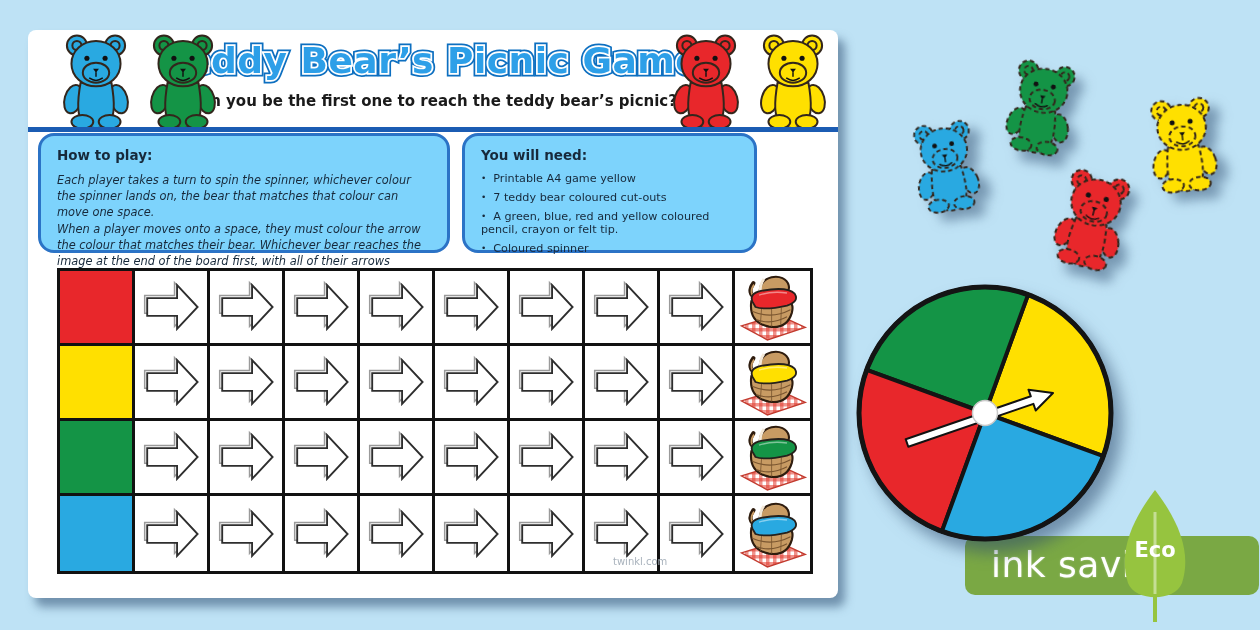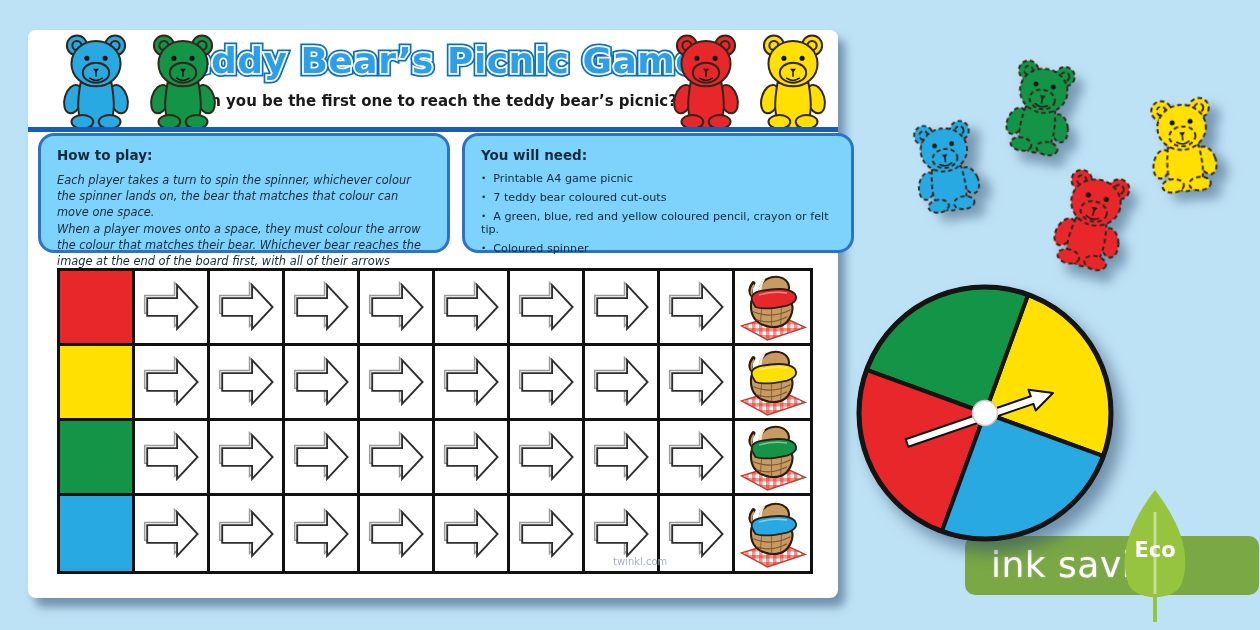--- a/index.html
+++ b/index.html
@@ -25,21 +25,21 @@
   .t.front{color:#2D9FE8;}
   .subtitle{margin-top:4px;font-size:15px;font-weight:700;color:#1a1a1a;}
 
   .divider{position:absolute;left:0;top:97px;width:100%;height:5px;background:#1B5CB3;}
 
   .info-band{position:absolute;left:0;top:103px;width:100%;height:120px;}
   .info-box{position:absolute;top:0;height:120px;box-sizing:border-box;
             border:3px solid #2B73C6;border-radius:16px;background:#7dd3fc;
             padding:11px 16px;color:#17293B;}
   .info-box.how{left:10px;width:412px;}
-  .info-box.need{left:434px;width:392px;}
+  .info-box.need{left:434px;width:295px;}
   .box-heading{font-weight:700;font-size:13.5px;margin-bottom:9px;}
   .info-box p{margin:0;font-size:11.4px;line-height:1.42;font-weight:500;font-style:italic;}
   .info-box ul{margin:0;padding:0;list-style:none;}
   .info-box li{font-size:11.2px;font-weight:500;margin-top:6px;}
   .info-box li::before{content:"•";font-size:9px;margin-right:7px;position:relative;top:-1px;}
 
   
   .board{position:absolute;left:29px;top:238px;border:3px solid #111;display:grid;
          grid-template-columns:repeat(10,75px);grid-auto-rows:75px;background:#fff;}
   .cell{box-sizing:border-box;border-right:3px solid #111;border-bottom:3px solid #111;
@@ -186,21 +186,21 @@
 
     <div class="info-band">
       <div class="info-box how">
         <div class="box-heading">How to play:</div>
         <p>Each player takes a turn to spin the spinner, whichever colour the spinner lands on, the bear that matches that colour can move one space.</p>
         <p>When a player moves onto a space, they must colour the arrow the colour that matches their bear. Whichever bear reaches the image at the end of the board first, with all of their arrows coloured in, wins the game!</p>
       </div>
       <div class="info-box need">
         <div class="box-heading">You will need:</div>
         <ul id="need-list">
-            <li>Printable A4 game picnic</li>
+            <li>Printable A4 game yellow</li>
             <li>7 teddy bear coloured cut-outs</li>
             <li>A green, blue, red and yellow coloured pencil, crayon or felt tip.</li>
             <li>Coloured spinner</li>
           </ul>
       </div>
     </div>
 
     <div class="board" id="board">
         <div class="cell" style="background: rgb(232, 39, 43);"></div>
         <div class="cell">

